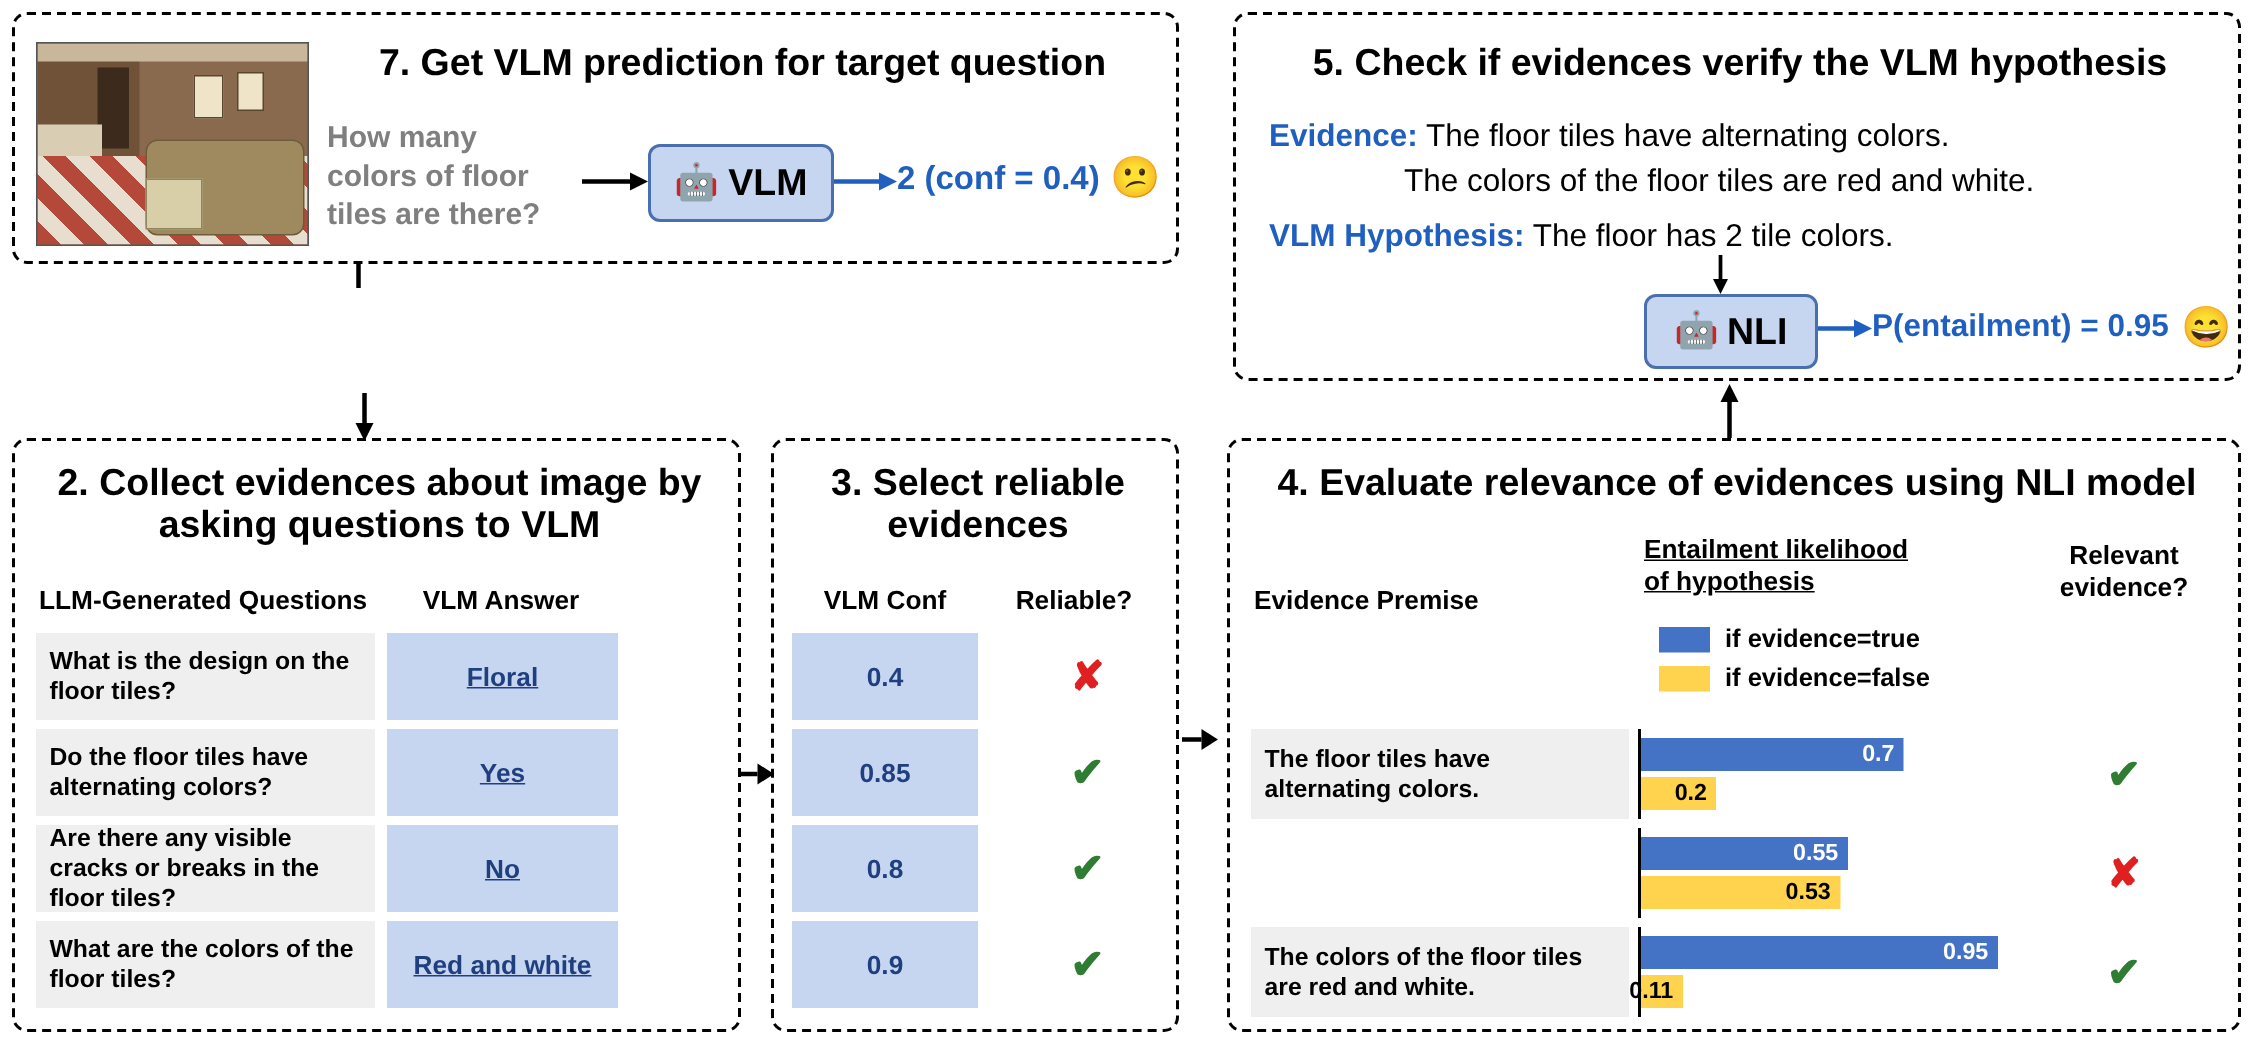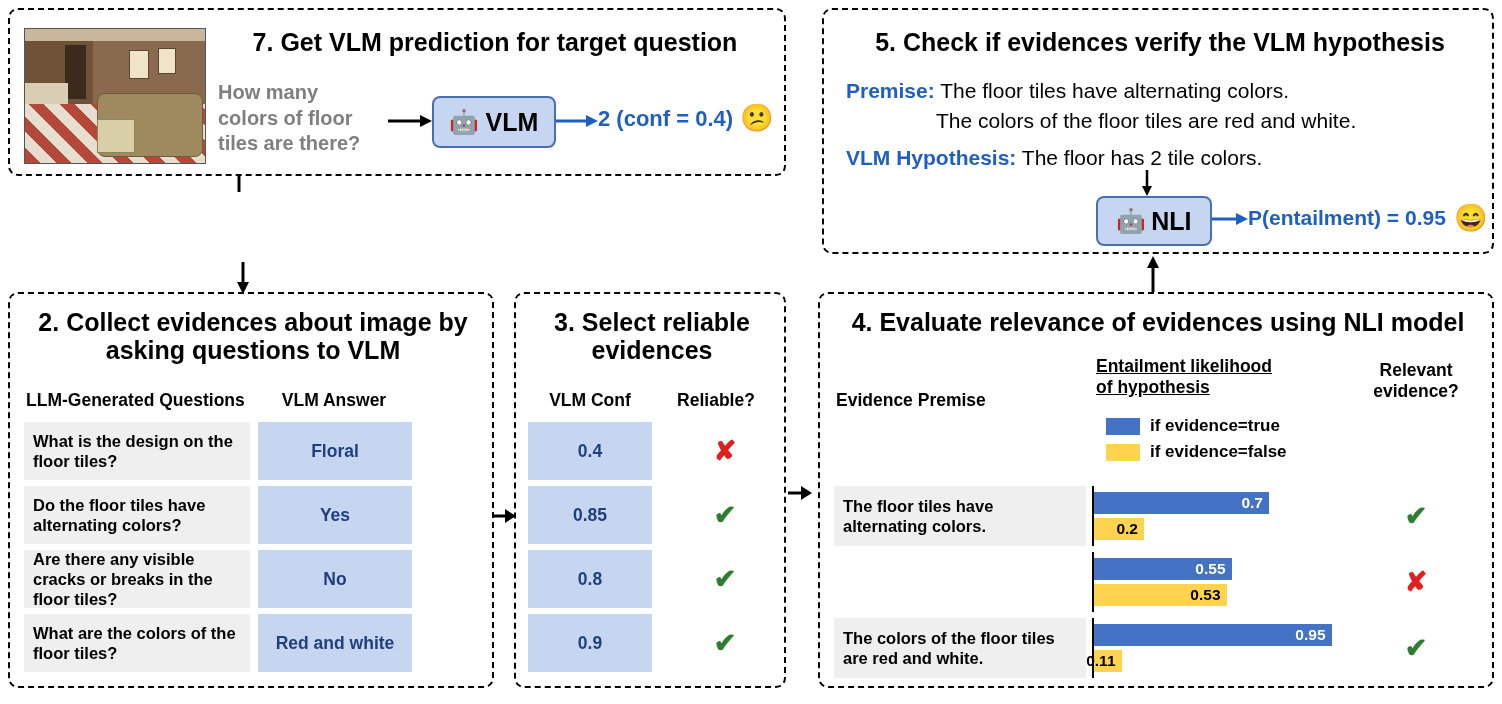--- a/index.html
+++ b/index.html
@@ -121,20 +121,21 @@
     background: #efefef; box-sizing: border-box; padding: 6px 9px;
     font-weight: bold; font-size: 16.5px; line-height: 1.22; color: #000;
     display: flex; align-items: center;
   }
   .p2-a {
     position: absolute; left: 234px; top: 0; width: 154px; height: 58px;
     background: #c6d6f0; box-sizing: border-box;
     display: flex; align-items: center; justify-content: center;
     font-weight: bold; font-size: 17.5px; line-height: 1.2; color: #1f3f7f;
     text-align: center;
+    text-decoration: underline;
   }
 
   
   #panel3 { left: 514px; top: 292px; width: 272px; height: 396px; }
   #p3-title { position: absolute; left: 10px; top: 14px; width: 252px; }
   #p3-h1 { position: absolute; left: 12px; top: 96px; width: 124px; text-align: center; }
   #p3-h2 { position: absolute; left: 140px; top: 96px; width: 120px; text-align: center; }
   .p3-row { position: absolute; left: 12px; width: 250px; height: 58px; padding-left: 24px; }
   .p3-conf {
     position: absolute; left: 0; top: 0; width: 124px; height: 58px;
@@ -235,21 +236,21 @@
 
   <svg class="arrow-svg" id="conn-cap-p2" width="14" height="32" viewBox="0 0 14 32">
     <line x1="7" y1="0" x2="7" y2="20" stroke="#000" stroke-width="3"></line>
     <polygon points="1,20 13,20 7,32" fill="#000"></polygon>
   </svg>
 
   <div class="panel" id="panel5">
     <div class="panel-title" id="p5-title">5. Check if evidences verify the VLM hypothesis</div>
 
     <div id="p5-premise">
-      <span class="lbl-blue">Premise:</span>
+      <span class="lbl-blue">Evidence:</span>
       <span>The floor tiles have alternating colors.</span>
       <span class="l2">The colors of the floor tiles are red and white.</span>
     </div>
 
     <div id="p5-hypo">
       <span class="lbl-blue">VLM Hypothesis:</span>
       <span>The floor has 2 tile colors.</span>
     </div>
 
     <svg class="arrow-svg" id="p5-downarrow" width="14" height="26" viewBox="0 0 14 26">

